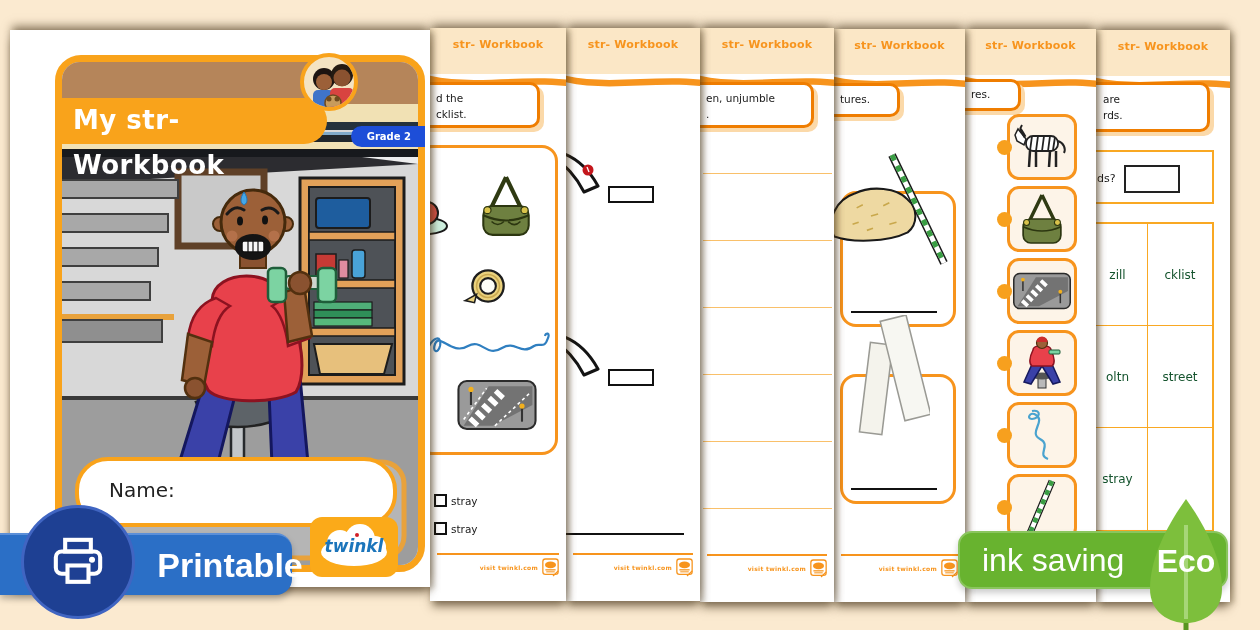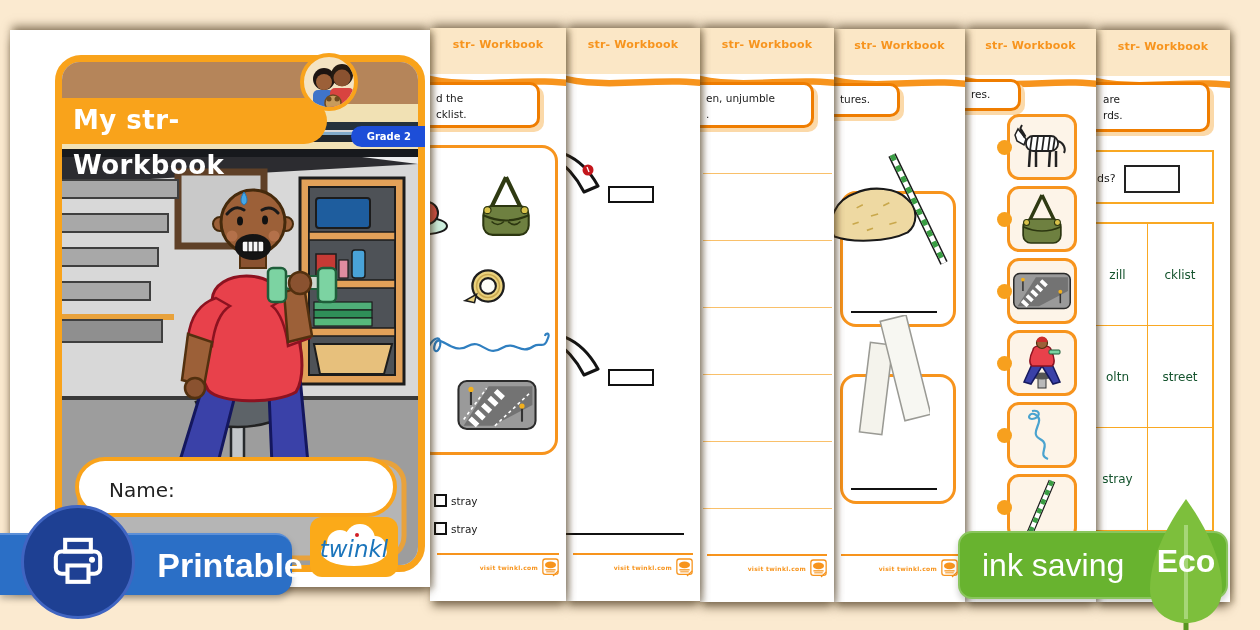--- a/index.html
+++ b/index.html
@@ -25,28 +25,28 @@
   #cover-card { position:absolute; left:45px; top:25px; width:370px; height:517px;
                 border:7px solid #f9a31b; border-radius:26px; overflow:visible; background:#d8d8d8; }
   #cover-art { position:absolute; inset:0; width:356px; height:503px; border-radius:18px; }
   #cover-title { position:absolute; left:-7px; top:36px; width:272px; height:46px; background:#f9a31b;
                  border-radius:0 23px 23px 0; color:#fff; font-size:26px; font-weight:bold;
                  line-height:45px; padding-left:18px; letter-spacing:.5px; }
   #grade-badge { position:absolute; right:-7px; top:19px; background:#1d4ed8; color:#fff;
                  font-size:10px; font-weight:bold; padding:5px 14px 5px 16px; border-radius:16px 0 0 16px;margin-top:45px; }
   #avatar { position:absolute; left:238px; top:-9px; width:58px; height:58px; border-radius:50%;
             border:4px solid #f9a31b; overflow:hidden; background:#f4e3c2; }
-  #name-plate { position:absolute; left:13px; top:395px; width:322px; height:60px; background:#fff;
+  #name-plate { position:absolute; left:13px; top:395px; width:322px; height:70px; background:#fff;
                 border:4px solid #f9a31b; border-radius:33px; font-size:20px; color:#222;
                 line-height:58px; padding-left:30px; }
   #twinkl-logo { position:absolute; right:20px; bottom:-12px; width:88px; height:60px;
                  background:#fbaa19; border-radius:12px; }
   #twinkl-logo svg { position:absolute; inset:0; }
   #twinkl-text { position:absolute; left:0; right:0; top:19px; text-align:center; color:#1b75bb;
-                 font-size:23px; font-weight:normal; font-style:italic; }
+                 font-size:17px; font-weight:bold; font-style:italic; }
   #twinkl-dot { position:absolute; left:45px; top:16px; width:4px; height:4px; border-radius:50%; background:#d21f26; }
 
   
   #p2 { left:430px; top:28px; width:136px; height:573px; z-index:7; }
   #p3 { left:566px; top:28px; width:134px; height:573px; z-index:6; }
   #p4 { left:700px; top:28px; width:134px; height:574px; z-index:5; }
   #p5 { left:834px; top:29px; width:131px; height:573px; z-index:4; }
   #p6 { left:965px; top:29px; width:131px; height:573px; z-index:3; }
   #p7 { left:1096px; top:30px; width:134px; height:572px; z-index:2; }
 
@@ -77,21 +77,21 @@
   
   #printable { position:absolute; left:0; top:533px; width:292px; height:62px; background:#2b6fc6;
                border-radius:0 16px 16px 0; z-index:20; border-top:2px solid #5b8fd8;
                box-shadow:0 4px 6px rgba(0,0,0,.25); }
   #printable-label { position:absolute; left:132px; right:8px; top:0; bottom:0; color:#fff;
                      font-family:"Liberation Sans",sans-serif; font-size:34px; font-weight:600;
                      display:flex; align-items:center; justify-content:center;padding-left:44px; }
   #printable-circle { position:absolute; left:21px; top:505px; width:114px; height:114px; border-radius:50%;
                       background:#1e4093; border:3px solid #4065c2; z-index:21;
                       display:flex; align-items:center; justify-content:center; }
-  #eco-badge { position:absolute; left:958px; top:531px; width:270px; height:68px; background:#68b32f;
+  #eco-badge { position:absolute; left:958px; top:531px; width:270px; height:58px; background:#68b32f;
                border-radius:14px; z-index:20; border:2px solid #8ac55e; box-shadow:0 4px 6px rgba(0,0,0,.2); }
   #ink-label { position:absolute; left:22px; top:0; bottom:0; display:flex; align-items:center;
                color:#fff; font-family:"Liberation Sans",sans-serif; font-size:32px; font-weight:500; }
   #eco-leaf { position:absolute; left:1136px; top:497px; width:100px; height:133px; z-index:21; }
   #eco-label { position:absolute; left:0; right:0; top:46px; text-align:center; color:#fff;
                font-family:"Liberation Sans",sans-serif; font-size:32px; font-weight:bold; }
 </style>
 </head>
 <body>
 

